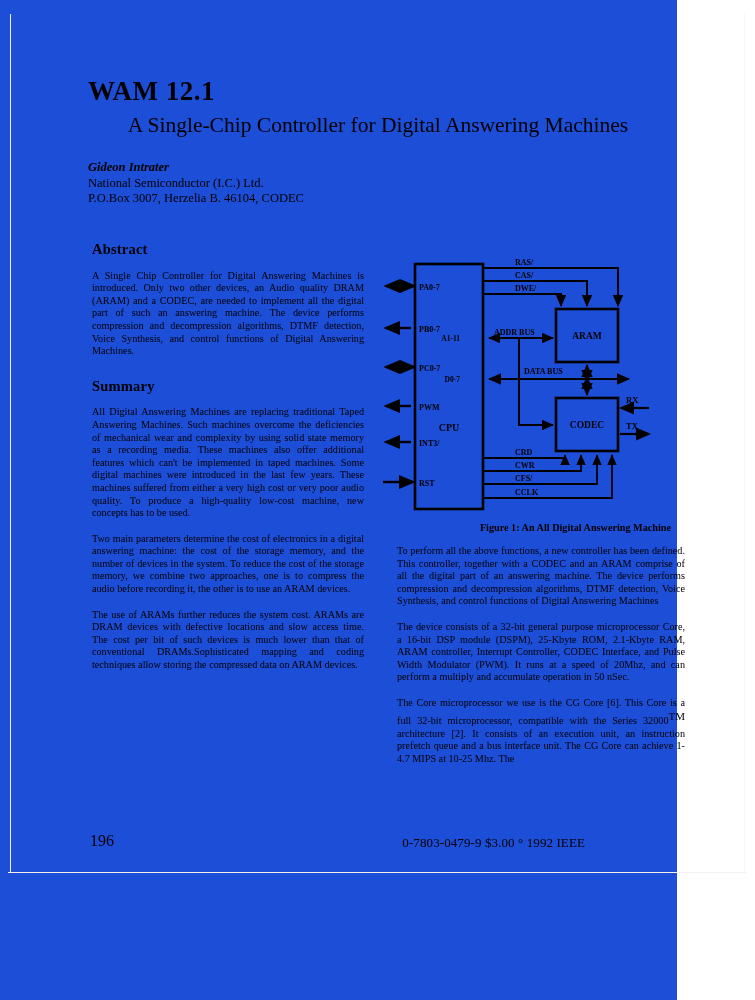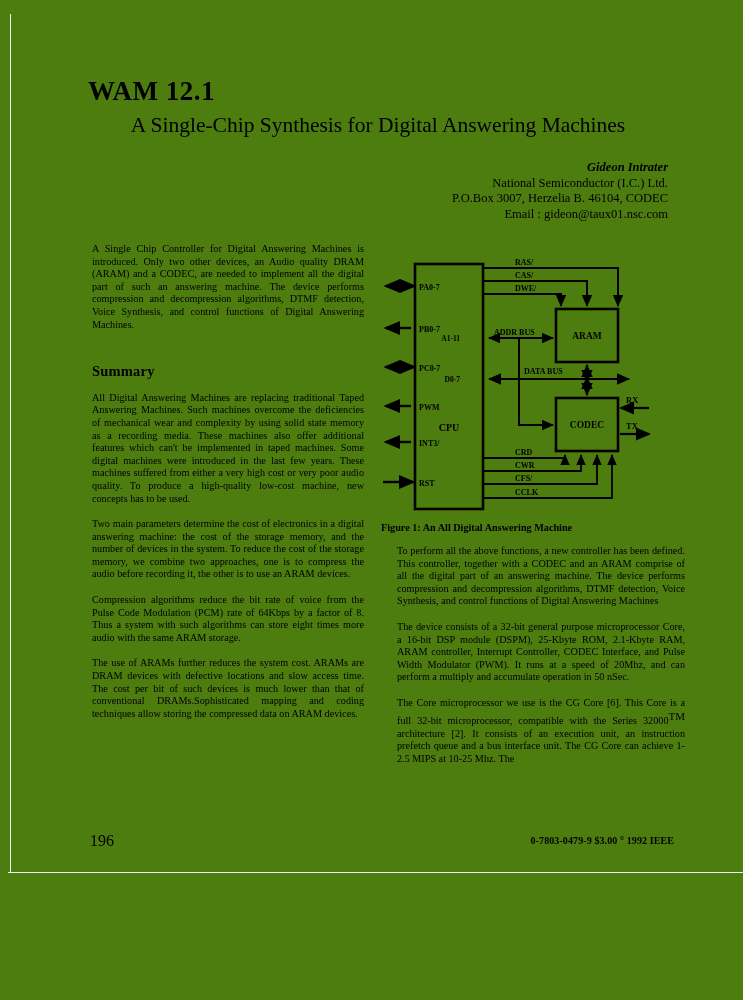--- a/index.html
+++ b/index.html
@@ -11,22 +11,22 @@
     width: 755px;
     height: 1000px;
     position: relative;
     font-family: "Liberation Serif", serif;
     color: #000;
     overflow: hidden;
   }
   .page {
     position: absolute;
     left: 0; top: 0;
-    width: 743px; height: 1000px;
-    background: #4d7c0f;
+    width: 677px; height: 1000px;
+    background: #1d4ed8;
   }
   
   .scan-edge-bottom {
     position: absolute;
     left: 8px; top: 872px;
     width: 738px; height: 1px;
     background: #f2f2f2;
   }
   .scan-edge-left {
     position: absolute;
@@ -53,21 +53,21 @@
     position: absolute;
     left: 88px; top: 113px;
     width: 580px;
     font-size: 21.5px;
     text-align: center;
   }
   .byline {
     position: absolute;
     left: 88px; top: 160px;
     width: 580px;
-    text-align: right;
+    text-align: left;
     font-size: 12.5px;
     line-height: 15.5px;
   }
   .byline .author {
     font-style: italic;
     font-weight: bold;
   }
 
   
   .col {
@@ -79,39 +79,39 @@
   }
   .col-left  { left: 92px;  top: 243px; }
 
   h2.sec {
     font-size: 14.5px;
     font-weight: bold;
     margin: 0 0 14px 0;
     text-align: left;
     letter-spacing: .2px;
   }
-  h2.sec.tight { margin-top: 34px; }
+  h2.sec.tight { margin-top: 22px; }
   p.para {
     margin: 0 0 13px 0;
     text-align: justify;
   }
   p.para:last-child { margin-bottom: 0; }
   sup.tm { font-size: 11px; vertical-align: super; }
 
   
   .figure-wrap {
     position: absolute;
     left: 381px; top: 250px;
     width: 290px; height: 290px;
   }
   .fig-caption {
     position: absolute;
     left: 381px; top: 522px;
     width: 290px;
-    text-align: left;
+    text-align: right;
     font-size: 10.2px;
     font-weight: bold;
   }
   .right-text {
     position: absolute;
     left: 381px; top: 545px;
     width: 288px;
     font-size: 10.2px;
     line-height: 12.6px;
     text-align: justify;
@@ -119,57 +119,56 @@
   }
 
   
   .page-number {
     position: absolute;
     left: 90px; top: 832px;
     font-size: 16px;
   }
   .copyright {
     position: absolute;
-    right: 69px; top: 835px;
-    font-size: 10px;
-    font-weight: bold;
+    right: 92px; top: 835px;
+    font-size: 13px;
+    font-weight: normal;
     letter-spacing: .1px;
   }
 
   svg text {
     font-family: "Liberation Serif", serif;
     font-weight: bold;
     fill: #000;
   }
 </style>
 </head>
 <body>
 
 <div class="page">
 
   <div class="scan-edge-left"></div>
   <div class="scan-edge-right"></div>
   <div class="scan-edge-bottom"></div>
 
   <div class="session-id">WAM 12.1</div>
-  <div class="paper-title">A Single-Chip Synthesis for Digital Answering Machines</div>
+  <div class="paper-title">A Single-Chip Controller for Digital Answering Machines</div>
 
   <div class="byline">
     <div class="author">Gideon Intrater</div>
     <div>National Semiconductor (I.C.) Ltd.</div>
     <div>P.O.Box 3007, Herzelia B. 46104, CODEC</div>
-    <div>Email : gideon@taux01.nsc.com</div>
   </div>
 
   <div class="col col-left">
+    <h2 class="sec">Abstract</h2>
     <p class="para">A Single Chip Controller for Digital Answering Machines is introduced. Only two other devices, an Audio quality DRAM (ARAM) and a CODEC, are needed to implement all the digital part of such an answering machine. The device performs compression and decompression algorithms, DTMF detection, Voice Synthesis, and control functions of Digital Answering Machines.</p>
     <h2 class="sec tight">Summary</h2>
     <p class="para">All Digital Answering Machines are replacing traditional Taped Answering Machines. Such machines overcome the deficiencies of mechanical wear and complexity by using solid state memory as a recording media. These machines also offer additional features which can't be implemented in taped machines. Some digital machines were introduced in the last few years. These machines suffered from either a very high cost or very poor audio quality. To produce a high-quality low-cost machine, new concepts has to be used.</p>
     <p class="para">Two main parameters determine the cost of electronics in a digital answering machine: the cost of the storage memory, and the number of devices in the system. To reduce the cost of the storage memory, we combine two approaches, one is to compress the audio before recording it, the other is to use an ARAM devices.</p>
-    <p class="para">Compression algorithms reduce the bit rate of voice from the Pulse Code Modulation (PCM) rate of 64Kbps by a factor of 8. Thus a system with such algorithms can store eight times more audio with the same ARAM storage.</p>
     <p class="para">The use of ARAMs further reduces the system cost. ARAMs are DRAM devices with defective locations and slow access time. The cost per bit of such devices is much lower than that of conventional DRAMs.Sophisticated mapping and coding techniques allow storing the compressed data on ARAM devices.</p>
   </div>
 
   <div class="figure-wrap">
     <svg width="290" height="290" viewBox="0 0 290 290">
       <defs>
         <marker id="ah" markerWidth="7" markerHeight="7" refX="6" refY="3" orient="auto">
           <path d="M0,0 L7,3 L0,6 z" fill="#000"></path>
         </marker>
         <marker id="ahs" markerWidth="6" markerHeight="6" refX="5.5" refY="2.6" orient="auto">
@@ -285,19 +284,19 @@
       </g>
       <text x="245" y="179" font-size="8.5">TX</text>
     </svg>
   </div>
 
   <div class="fig-caption">Figure 1: An All Digital Answering Machine</div>
 
   <div class="right-text">
     <p class="para">To perform all the above functions, a new controller has been defined. This controller, together with a CODEC and an ARAM comprise of all the digital part of an answering machine. The device performs compression and decompression algorithms, DTMF detection, Voice Synthesis, and control functions of Digital Answering Machines</p>
     <p class="para">The device consists of a 32-bit general purpose microprocessor Core, a 16-bit DSP module (DSPM), 25-Kbyte ROM, 2.1-Kbyte RAM, ARAM controller, Interrupt Controller, CODEC Interface, and Pulse Width Modulator (PWM). It runs at a speed of 20Mhz, and can perform a multiply and accumulate operation in 50 nSec.</p>
-    <p class="para"><span>The Core microprocessor we use is the CG Core [6]. This Core is a full 32-bit microprocessor, compatible with the Series 32000</span><sup class="tm">TM</sup><span> architecture [2]. It consists of an execution unit, an instruction prefetch queue and a bus interface unit. The CG Core can achieve 1-2.5 MIPS at 10-25 Mhz. The</span></p>
+    <p class="para"><span>The Core microprocessor we use is the CG Core [6]. This Core is a full 32-bit microprocessor, compatible with the Series 32000</span><sup class="tm">TM</sup><span> architecture [2]. It consists of an execution unit, an instruction prefetch queue and a bus interface unit. The CG Core can achieve 1-4.7 MIPS at 10-25 Mhz. The</span></p>
   </div>
 
   <div class="page-number">196</div>
   <div class="copyright">0-7803-0479-9 $3.00 ° 1992 IEEE</div>
 
 </div>
 
 </body></html>

